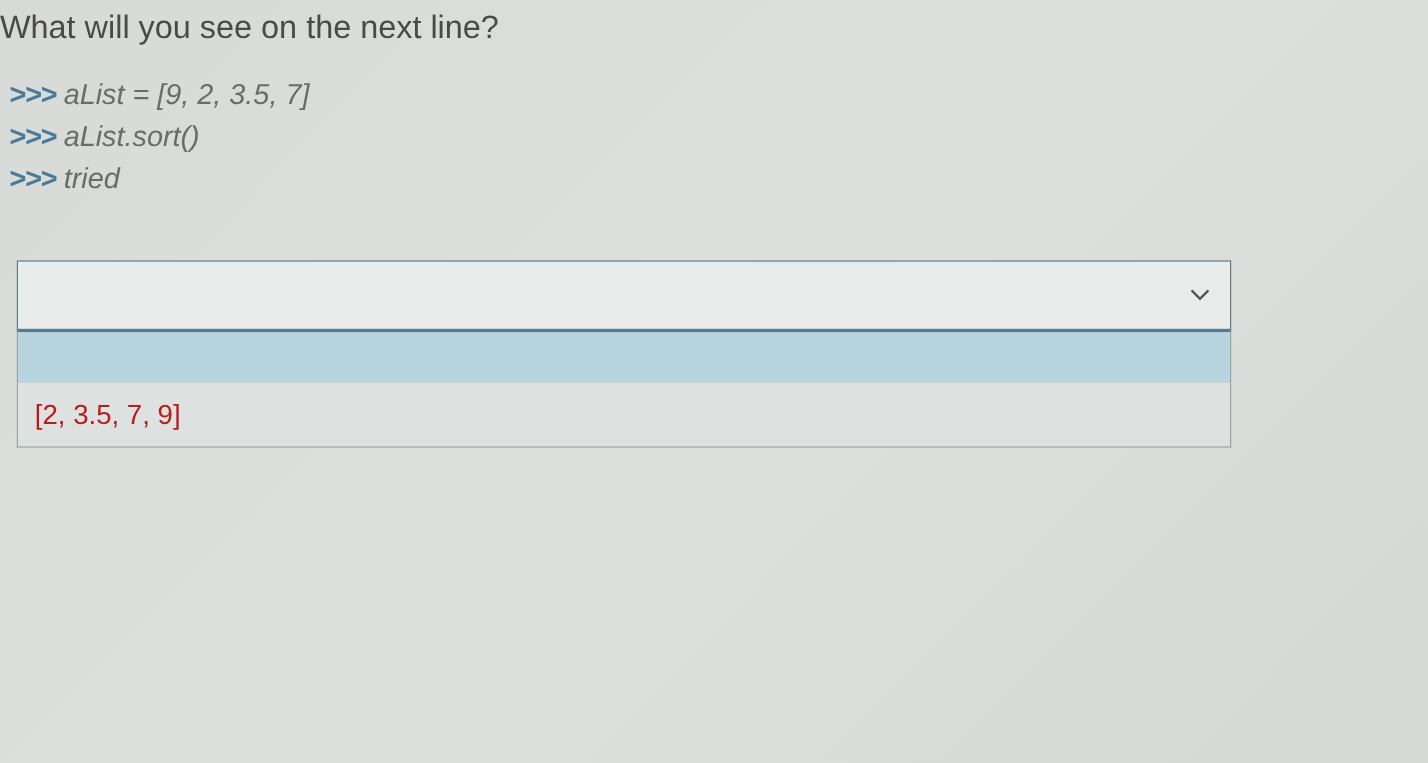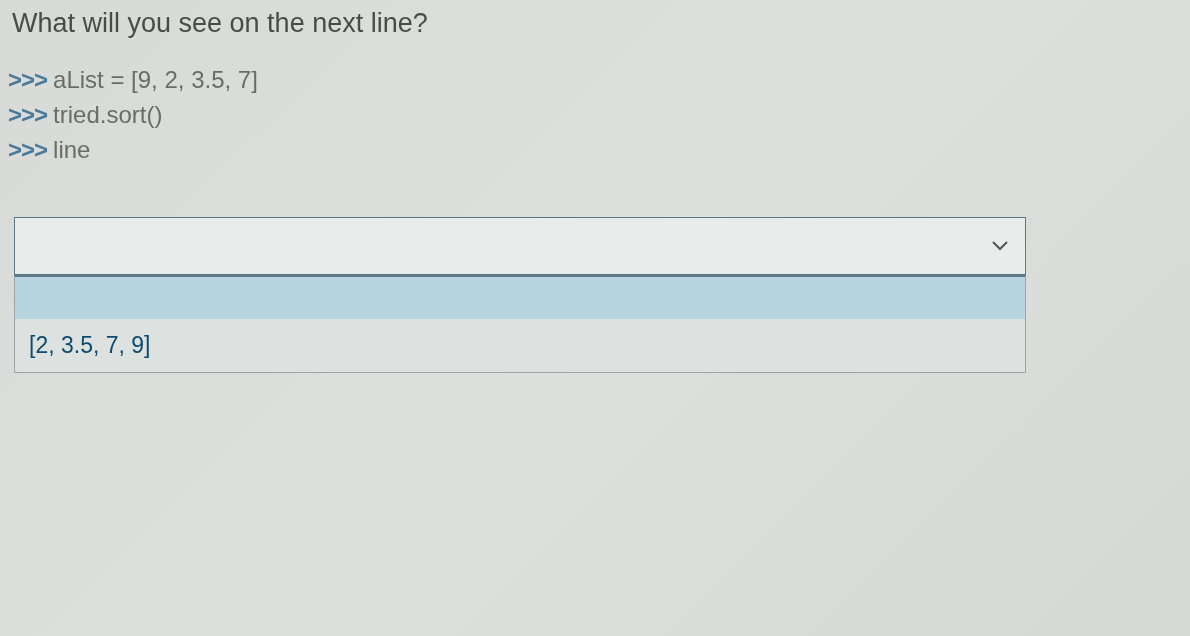--- a/index.html
+++ b/index.html
@@ -13,21 +13,21 @@
       background: linear-gradient(135deg, #d8dad8 0%, #dde0dc 50%, #d5d8d4 100%);
       font-family: Arial, Helvetica, sans-serif;
       padding: 8px 0 0 0;
       overflow: hidden;
     }
     .question-title {
       font-size: 27px;
       color: #4a4a4a;
       font-weight: 400;
       margin-bottom: 24px;
-      padding-left: 12px;
+      padding-left: 0;
     }
     .code-block {
       padding-left: 8px;
       margin-bottom: 50px;
     }
     .code-line {
       font-family: Arial, Helvetica, sans-serif;
       font-size: 24px;
       color: #6b6b6b;
       line-height: 1.45;
@@ -35,20 +35,21 @@
       align-items: baseline;
     }
     .prompt-chevrons {
       color: #4a7a9a;
       font-weight: bold;
       letter-spacing: -1px;
       margin-right: 6px;
     }
     .code-text {
       color: #6b6b6b;
+      font-style: italic;
     }
     .dropdown-container {
       margin: 0 8px 0 14px;
       width: 1012px;
     }
     .dropdown-select {
       width: 100%;
       height: 58px;
       background: #e8eceb;
       border: 1px solid #5a7a8a;
@@ -72,46 +73,46 @@
     .dropdown-options {
       width: 100%;
       border: 1px solid #9aa5a8;
       border-top: 2px solid #5a7a8a;
       background: #dde1df;
     }
     .option-row {
       width: 100%;
       padding: 13px 14px;
       font-size: 23px;
-      color: #0c4a6e;
+      color: #b91c1c;
       cursor: pointer;
     }
     .option-row.selected {
       background: #b8d4de;
       height: 42px;
       padding: 10px 14px;
     }
   </style>
 </head>
 <body>
 
 <div class="question-title">What will you see on the next line?</div>
 
 <div class="code-block">
   <div class="code-line">
     <span class="prompt-chevrons">&gt;&gt;&gt;</span>
     <span class="code-text">aList = [9, 2, 3.5, 7]</span>
   </div>
   <div class="code-line">
     <span class="prompt-chevrons">&gt;&gt;&gt;</span>
-    <span class="code-text">tried.sort()</span>
+    <span class="code-text">aList.sort()</span>
   </div>
   <div class="code-line">
     <span class="prompt-chevrons">&gt;&gt;&gt;</span>
-    <span class="code-text">line</span>
+    <span class="code-text">tried</span>
   </div>
 </div>
 
 <div class="dropdown-container">
   <div class="dropdown-select">
     <span class="chevron-down">
       <svg viewBox="0 0 16 10" fill="none">
         <path d="M1 1 L8 8 L15 1" stroke="#555" stroke-width="2" fill="none"></path>
       </svg>
     </span>

